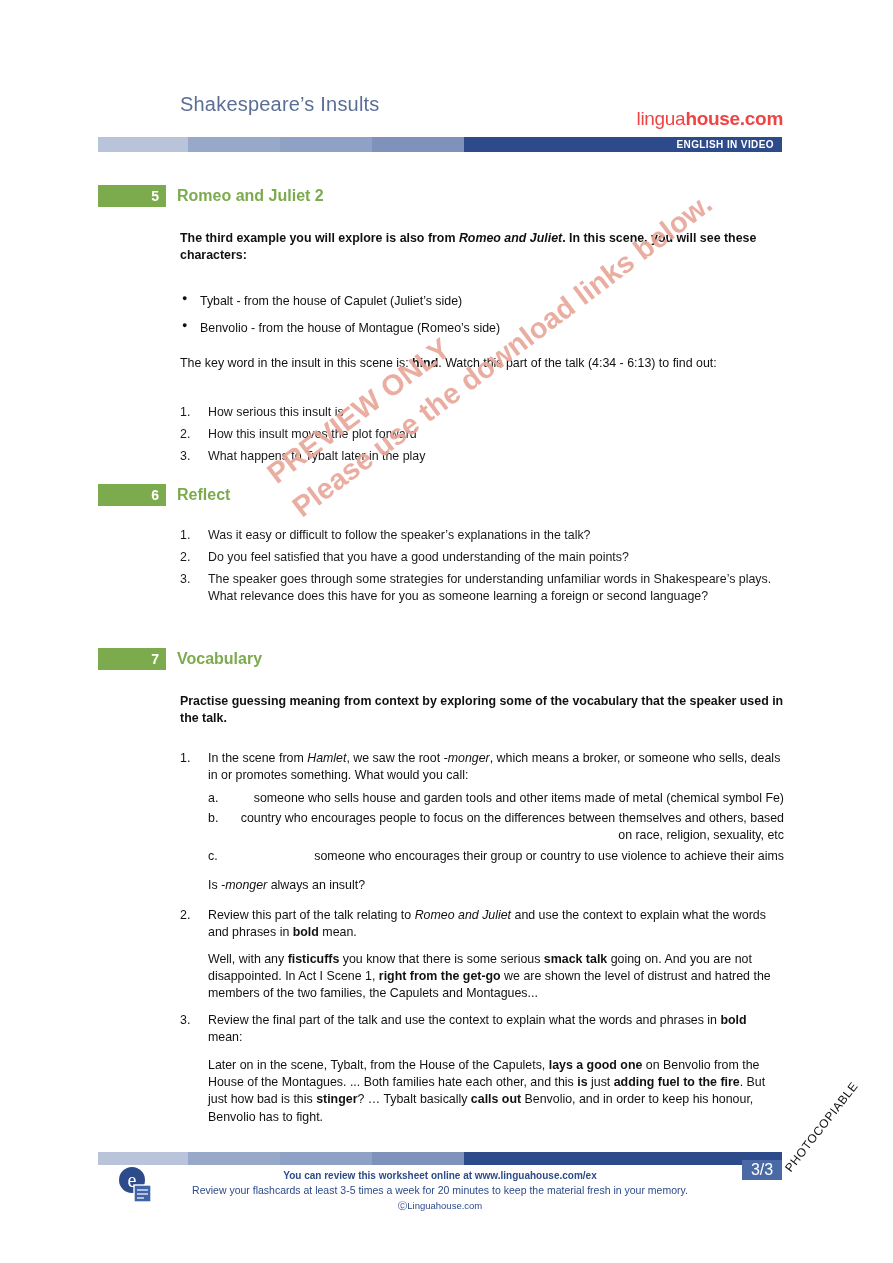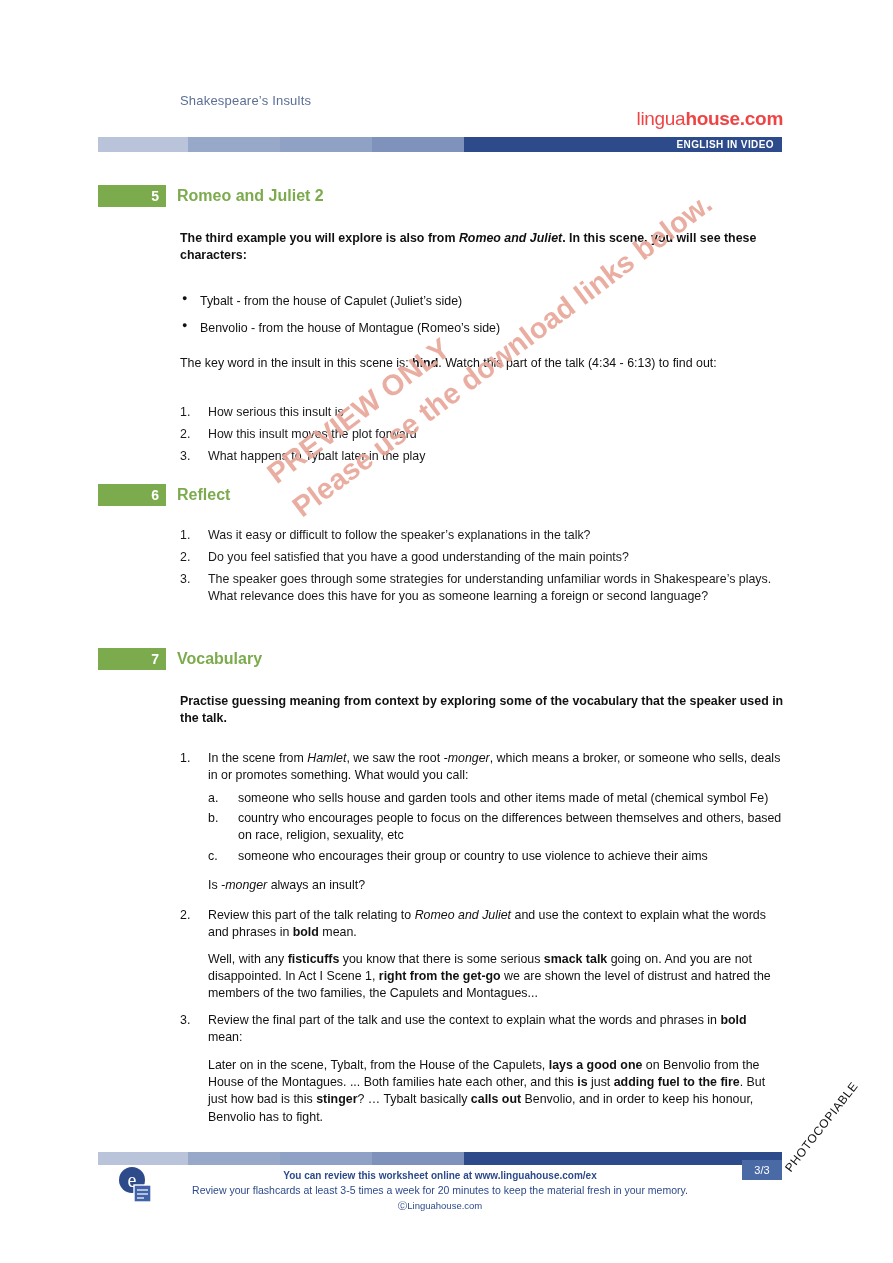--- a/index.html
+++ b/index.html
@@ -18,21 +18,21 @@
     margin: 0 auto;
     background: #ffffff;
     overflow: hidden;
   }
 
   
   .doc-title {
     position: absolute;
     left: 180px;
     top: 93px;
-    font-size: 13px;
+    font-size: 20px;
     color: #5b6f95;
     letter-spacing: 0.2px;
   }
   .brand {
     position: absolute;
     right: 110px;
     top: 108px;
     font-size: 19px;
     color: #ef4444;
     letter-spacing: -0.3px;
@@ -150,20 +150,21 @@
     list-style: none;
     counter-reset: al;
   }
   ol.alpha > li {
     position: relative;
     padding-left: 30px;
     margin-bottom: 3px;
     font-size: 12.4px;
     line-height: 1.38;
     counter-increment: al;
+    text-align: right;
   }
   ol.alpha > li:before {
     content: counter(al, lower-alpha) ".";
     position: absolute;
     left: 0;
     top: 0;
   }
 
   .para-ind { margin-top: 7px; }
 
@@ -213,21 +214,21 @@
   .footer-line3 { font-size: 9.5px; margin-top: 4px; }
 
   .page-num {
     position: absolute;
     left: 742px;
     top: 1160px;
     width: 40px;
     height: 20px;
     background: #4a6aa5;
     color: #ffffff;
-    font-size: 11px;
+    font-size: 16px;
     text-align: center;
     line-height: 20px;
   }
 
   .photocopiable {
     position: absolute;
     left: 782px;
     top: 1166px;
     font-size: 12px;
     letter-spacing: 0.6px;

